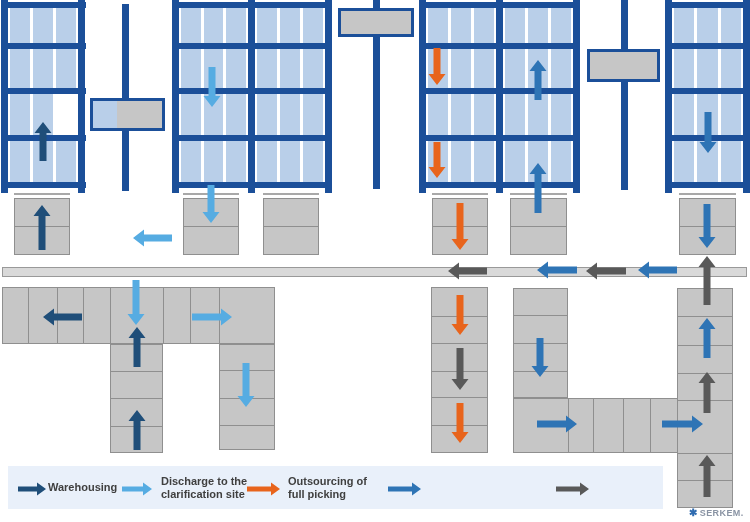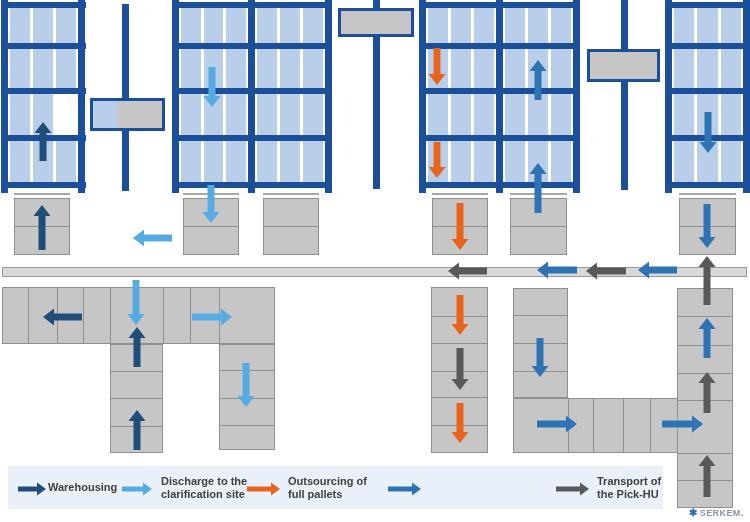--- a/index.html
+++ b/index.html
@@ -184,23 +184,21 @@
     <div class="abs" style="left: 677px; top: 345px; width: 56px; height: 1px; background: rgb(143, 143, 143);"></div>
     <div class="abs" style="left: 677px; top: 373px; width: 56px; height: 1px; background: rgb(143, 143, 143);"></div>
     <div class="abs" style="left: 677px; top: 400px; width: 56px; height: 1px; background: rgb(143, 143, 143);"></div>
     <div class="abs" style="left: 677px; top: 453px; width: 56px; height: 1px; background: rgb(143, 143, 143);"></div>
     <div class="abs" style="left: 677px; top: 480px; width: 56px; height: 1px; background: rgb(143, 143, 143);"></div>
     <div class="abs" style="left: 8px; top: 466px; width: 655px; height: 43px; background: rgb(233, 240, 250);"></div>
     <div class="abs legend-label" style="left: 48px; top: 472px; height: 31px; color: rgb(63, 63, 63);">Warehousing</div>
     <div class="abs legend-label" style="left: 161px; top: 472px; height: 31px; color: rgb(63, 63, 63);">Discharge to the
 clarification site</div>
     <div class="abs legend-label" style="left: 288px; top: 472px; height: 31px; color: rgb(63, 63, 63);">Outsourcing of
-full pallets</div>
-    <div class="abs legend-label" style="left: 597px; top: 472px; height: 31px; color: rgb(63, 63, 63);">Transport of
-the Pick-HU</div>
+full picking</div>
     <div id="logo" style="left: 689px; top: 508px; color: rgb(138, 148, 164);">
     <span class="mark" style="color: rgb(47, 107, 176);">✱</span>
     <span>SERKEM.</span>
   </div>
 <svg width="750" height="522" id="arrow-layer">
       <polygon points="39.5,161 39.5,133 34.5,133 43,122 51.5,133 46.5,133 46.5,161" fill="#1f4e79"></polygon>
       <polygon points="208.5,67 208.5,96 203.5,96 212,107 220.5,96 215.5,96 215.5,67" fill="#56ace2"></polygon>
       <polygon points="207.5,185 207.5,212 202.5,212 211,223 219.5,212 214.5,212 214.5,185" fill="#56ace2"></polygon>
       <polygon points="433.5,48 433.5,74 428.5,74 437,85 445.5,74 440.5,74 440.5,48" fill="#e8641c"></polygon>
       <polygon points="433.5,142 433.5,167 428.5,167 437,178 445.5,167 440.5,167 440.5,142" fill="#e8641c"></polygon>

